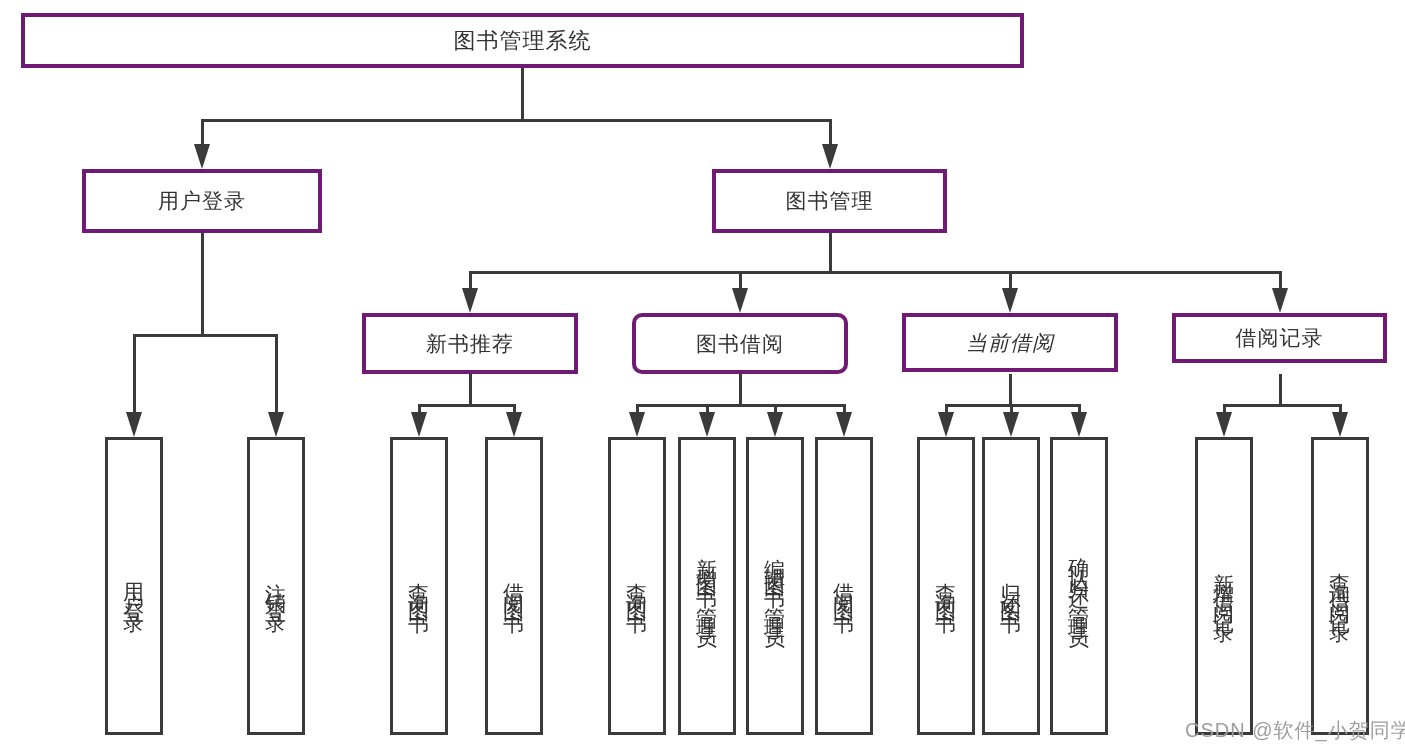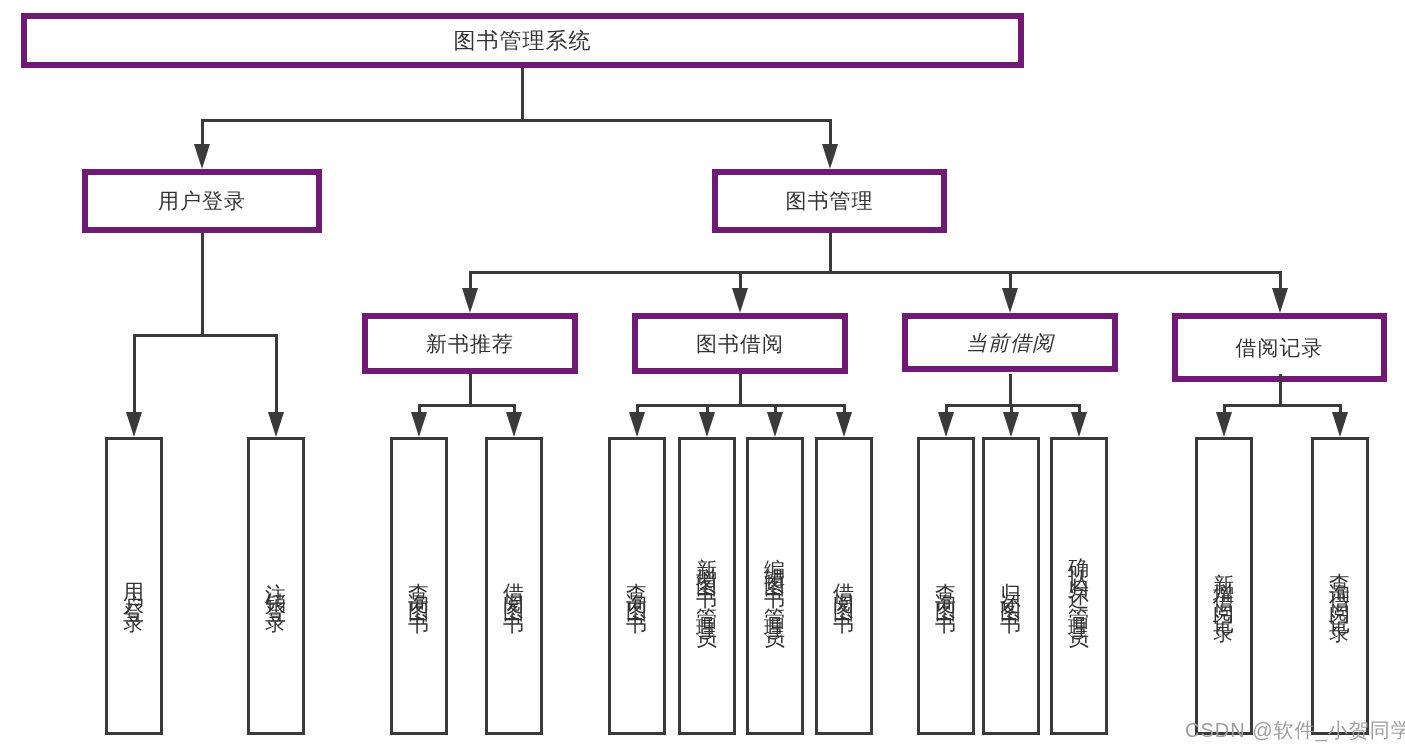--- a/index.html
+++ b/index.html
@@ -11,21 +11,21 @@
   .canvas {
     position: relative;
     width: 1405px;
     height: 747px;
     background: #ffffff;
     overflow: hidden;
   }
   .node {
     position: absolute;
     box-sizing: border-box;
-    border: 6px solid #701a75;
+    border: 4px solid #701a75;
     background: #ffffff;
     display: flex;
     align-items: center;
     justify-content: center;
     color: #333333;
     font-size: 21px;
     letter-spacing: 1px;
   }
   .node.root { font-size: 22px; }
   .leaf {
@@ -84,27 +84,27 @@
   <div class="node" style="left:82px; top:169px; width:240px; height:64px;">
     <span>用户登录</span>
   </div>
   <div class="node" style="left:362px; top:313px; width:216px; height:61px;">
     <span>新书推荐</span>
   </div>
 
   <div class="node" style="left:712px; top:169px; width:235px; height:64px;">
     <span>图书管理</span>
   </div>
-  <div class="node" style="left:632px; top:313px; width:216px; height:61px;">
+  <div class="node" style="left:632px; top:313px; width:216px; height:61px;border-radius:10px;">
     <span>图书借阅</span>
   </div>
   <div class="node" style="left:902px; top:313px; width:216px; height:59px;font-style:italic;">
     <span>当前借阅</span>
   </div>
-  <div class="node" style="left:1172px; top:313px; width:215px; height:69px;">
+  <div class="node" style="left:1172px; top:313px; width:215px; height:50px;">
     <span>借阅记录</span>
   </div>
 
   <div class="leaf" style="left:105px;">
     <span class="vtext">用户登录</span>
   </div>
   <div class="leaf" style="left:247px;">
     <span class="vtext">注销登录</span>
   </div>
 

